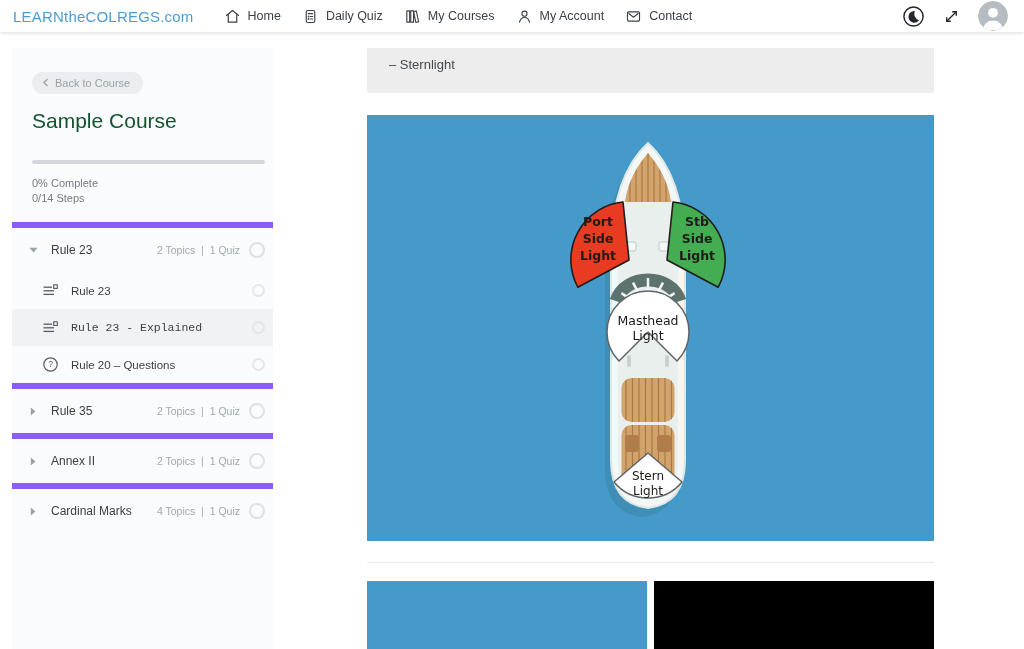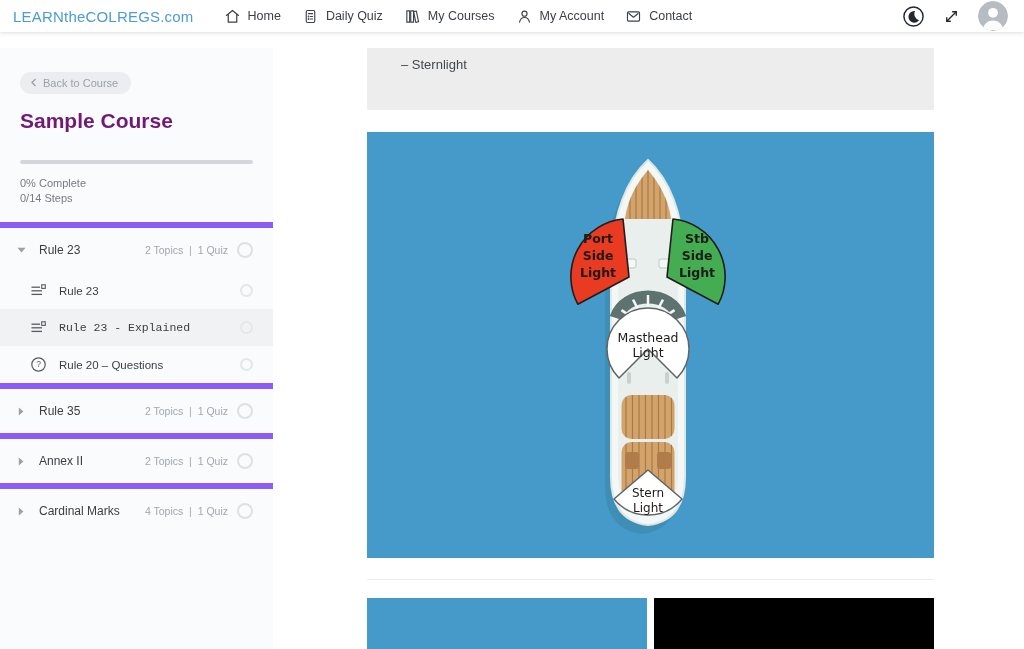--- a/index.html
+++ b/index.html
@@ -12,46 +12,46 @@
     box-shadow:0 1px 4px rgba(0,0,0,.14); }
   .logo { color:#4b9cd3; font-size:15px; letter-spacing:.2px; cursor:pointer; }
   .nav-menu { display:flex; margin-left:30px; gap:21px; }
   .nav-item { display:flex; align-items:center; gap:7px; font-size:12.5px; color:#3c4148; cursor:pointer; }
   .nav-item svg { display:block; stroke:#3c4148; }
   .nav-actions { margin-left:auto; display:flex; align-items:center; gap:17px; }
   .icon-btn { cursor:pointer; display:flex; align-items:center; }
   .avatar { width:30px; height:30px; border-radius:50%; overflow:hidden; cursor:pointer; }
 
   
-  .sidebar { position:absolute; top:48px; left:0; width:273px; bottom:0; background:#fafbfc; overflow:hidden; }
+  .sidebar { position:absolute; top:48px; left:12px; width:273px; bottom:0; background:#fafbfc; overflow:hidden; }
   .back-pill { margin:24px 0 0 20px; display:inline-flex; align-items:center; gap:6px;
     background:#ebedf0; color:#9aa1a9; font-size:11px; padding:5px 13px 5px 10px;
     border-radius:13px; cursor:pointer; }
-  .course-title { margin:15px 0 0 20px; font-size:21px; font-weight:700; color:#701a75; }
+  .course-title { margin:15px 0 0 20px; font-size:21px; font-weight:400; color:#14532d; }
   .progress-track { margin:27px 20px 0 20px; height:4px; background:#d3d7dc; border-radius:2px; overflow:hidden; }
   .progress-fill { height:100%; background:#4b9cd3; }
   .progress-label { margin:13px 0 0 20px; font-size:11px; color:#767c84; }
   .steps-label { margin:3px 0 0 20px; font-size:11px; color:#767c84; }
   .course-list { margin-top:18px; }
   .section { border-top:6px solid #8b5cf6; }
   .section-header { height:44px; display:flex; align-items:center; padding:0 20px 0 16px; cursor:pointer; }
   .caret { width:10px; display:flex; justify-content:center; }
   .section-label { margin-left:13px; font-size:12px; color:#3b4046; }
   .section-meta { margin-left:auto; font-size:10.5px; color:#a1a8b0; white-space:pre; }
   .ring { flex:none; width:16px; height:16px; border:2px solid #dde1e6; border-radius:50%; margin-left:9px; }
   .ring.sm { width:13px; height:13px; border-color:#e3e6ea; }
   .sub-item { height:37px; display:flex; align-items:center; padding:0 20px 0 31px; cursor:pointer; }
   .sub-item.active { background:#f1f2f4;font-family:Liberation Mono, monospace; }
   .sub-icon { width:16px; display:flex; }
   .sub-label { margin-left:12px; font-size:11.5px; color:#3a3f45; flex:1; }
 
   
   .main { position:absolute; top:48px; left:273px; right:0; bottom:0; background:#fff; overflow:hidden; }
   .content { margin-left:94px; width:567px; }
-  .lesson-tail { height:62px; background:#ededed; padding:9px 34px; font-size:13px;
+  .lesson-tail { height:45px; background:#ededed; padding:9px 22px; font-size:13px;
     color:#43484d; border-radius:0 0 2px 2px; }
   .diagram { margin-top:22px; width:567px; height:426px; }
   .diagram svg { display:block; width:567px; height:426px; }
   .content-divider { margin-top:21px; border-top:1px solid #ececec; height:0; }
   .media-row { margin-top:18px; display:flex; gap:7px; }
   .media-box { flex:1; height:90px; }
   .media-blue { background:#469ac9; }
   .media-black { background:#000; }
 
   .svg-label { font-family:"DejaVu Sans", sans-serif; fill:#1e1b18; text-anchor:middle; }

